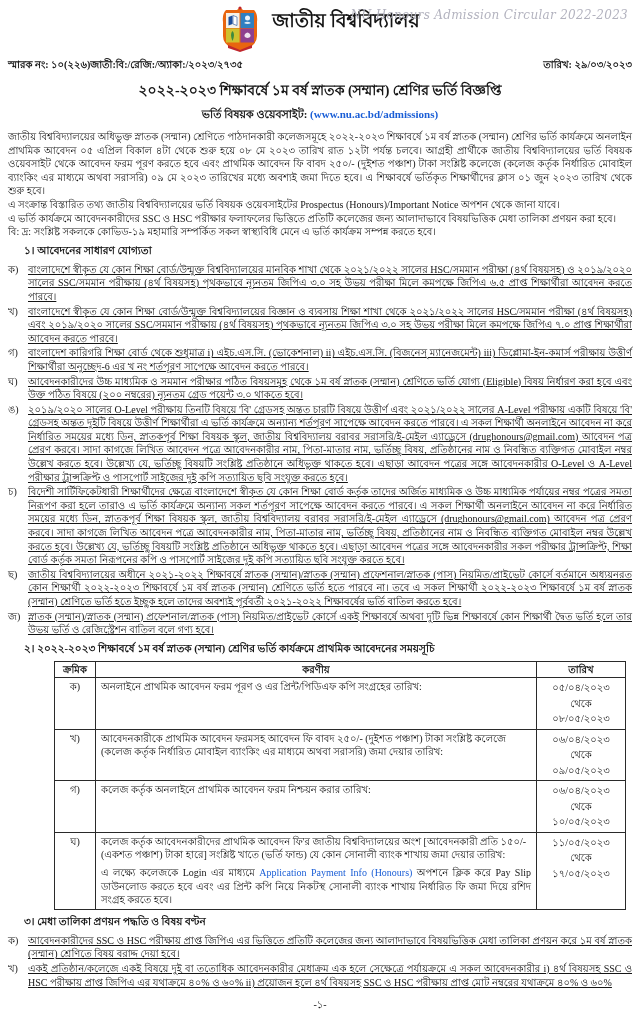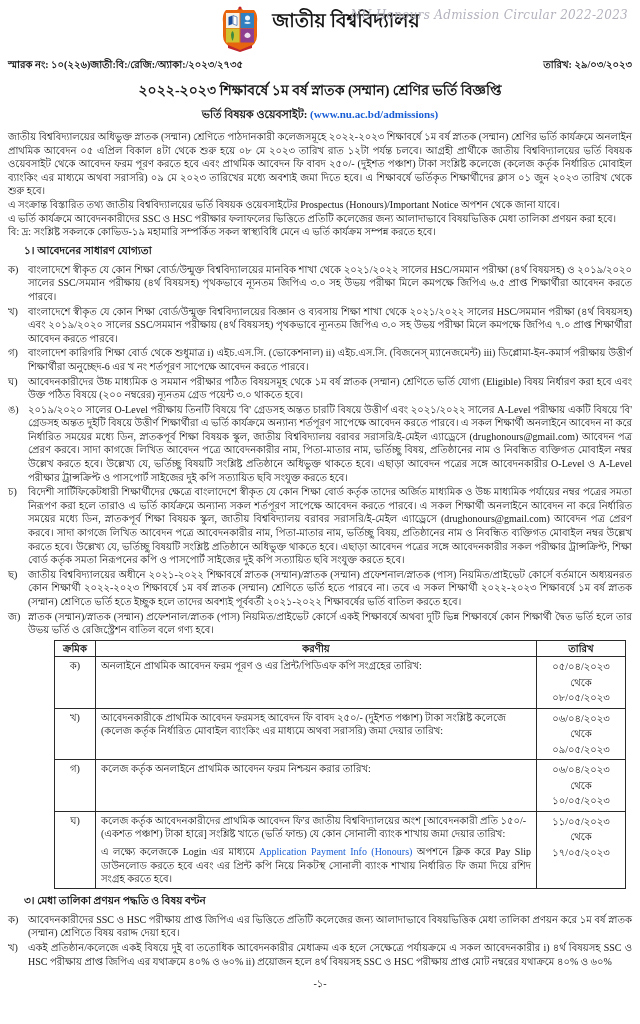--- a/index.html
+++ b/index.html
@@ -17,21 +17,21 @@
   .logo{width:40px;height:46px;flex:0 0 auto;}
   .uni-name{font-size:19px;font-weight:bold;}
   .memo-row{display:flex;justify-content:space-between;font-size:10px;font-weight:bold;margin-top:5px;}
   .doc-title{text-align:center;font-size:14px;font-weight:bold;margin-top:5px;}
   .website-line{text-align:center;font-size:11px;font-weight:bold;margin-top:3px;margin-bottom:5px;}
   .link{color:#1a5ed6;text-decoration:none;}
   .body-text{font-size:10px;line-height:1.36;text-align:justify;margin:0;}
   .mb1{margin-bottom:1px;}
   .item{display:flex;gap:4px;font-size:10px;line-height:1.36;margin-bottom:1px;}
   .item .lbl{flex:0 0 16px;}
-  .item .txt{flex:1;text-align:justify;}
+  .item .txt{flex:1;text-align:justify;text-decoration:underline;}
   .sec-head{font-size:10.5px;font-weight:bold;margin:4px 16px 3px;}
   table.schedule{
     border-collapse:collapse;margin:3px 0 4px 46px;width:calc(100% - 52px);
     font-size:10px;line-height:1.36;
   }
   table.schedule th,table.schedule td{border:1.2px solid #2a2a2a;padding:2px 5px;vertical-align:top;}
   table.schedule th{text-align:center;font-weight:bold;padding:1px 4px;}
   td.serial{text-align:center;width:30px;}
   td.date{text-align:center;width:78px;line-height:1.55;white-space:nowrap;}
   .note{margin-top:4px;text-align:justify;}
@@ -108,20 +108,21 @@
   </div>
   <div class="item">
     <span class="lbl">ছ)</span>
     <span class="txt">জাতীয় বিশ্ববিদ্যালয়ের অধীনে ২০২১-২০২২ শিক্ষাবর্ষে স্নাতক (সম্মান)/স্নাতক (সম্মান) প্রফেশনাল/স্নাতক (পাস) নিয়মিত/প্রাইভেট কোর্সে বর্তমানে অধ্যয়নরত কোন শিক্ষার্থী ২০২২-২০২৩ শিক্ষাবর্ষে ১ম বর্ষ স্নাতক (সম্মান) শ্রেণিতে ভর্তি হতে পারবে না। তবে এ সকল শিক্ষার্থী ২০২২-২০২৩ শিক্ষাবর্ষে ১ম বর্ষ স্নাতক (সম্মান) শ্রেণিতে ভর্তি হতে ইচ্ছুক হলে তাদের অবশ্যই পূর্ববর্তী ২০২১-২০২২ শিক্ষাবর্ষের ভর্তি বাতিল করতে হবে।</span>
   </div>
   <div class="item">
     <span class="lbl">জ)</span>
     <span class="txt">স্নাতক (সম্মান)/স্নাতক (সম্মান) প্রফেশনাল/স্নাতক (পাস) নিয়মিত/প্রাইভেট কোর্সে একই শিক্ষাবর্ষে অথবা দুটি ভিন্ন শিক্ষাবর্ষে কোন শিক্ষার্থী দ্বৈত ভর্তি হলে তার উভয় ভর্তি ও রেজিস্ট্রেশন বাতিল বলে গণ্য হবে।</span>
   </div>
 
+  <div class="sec-head">২। ২০২২-২০২৩ শিক্ষাবর্ষে ১ম বর্ষ স্নাতক (সম্মান) শ্রেণির ভর্তি কার্যক্রমে প্রাথমিক আবেদনের সময়সূচি</div>
 
   <table class="schedule">
     <thead>
       <tr>
         <th>ক্রমিক</th>
         <th>করণীয়</th>
         <th>তারিখ</th>
       </tr>
     </thead>
     <tbody>

